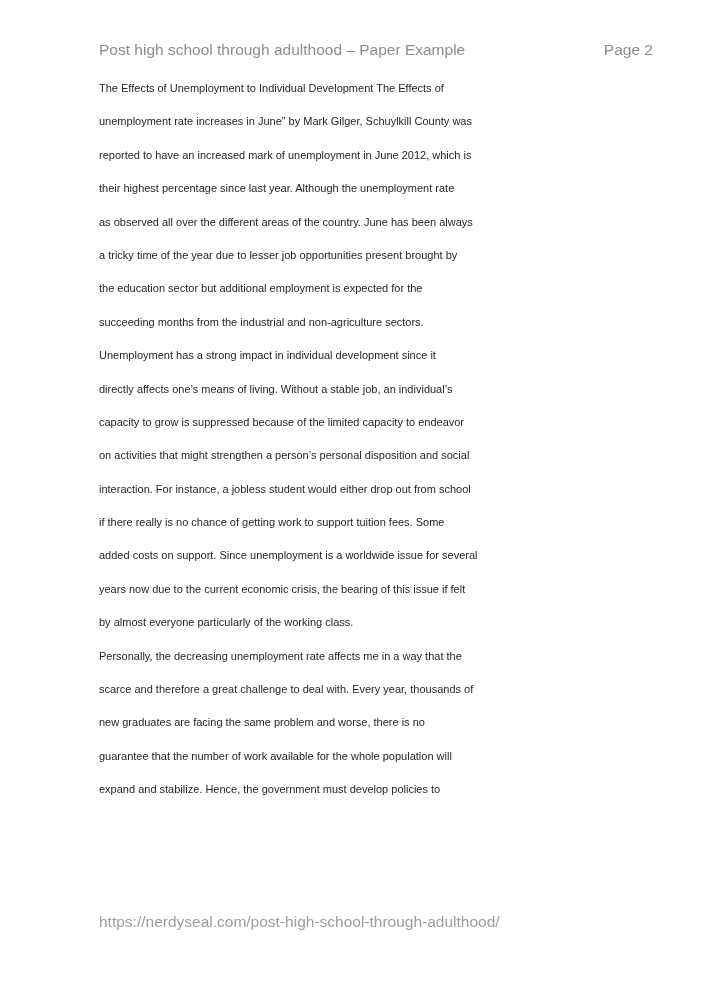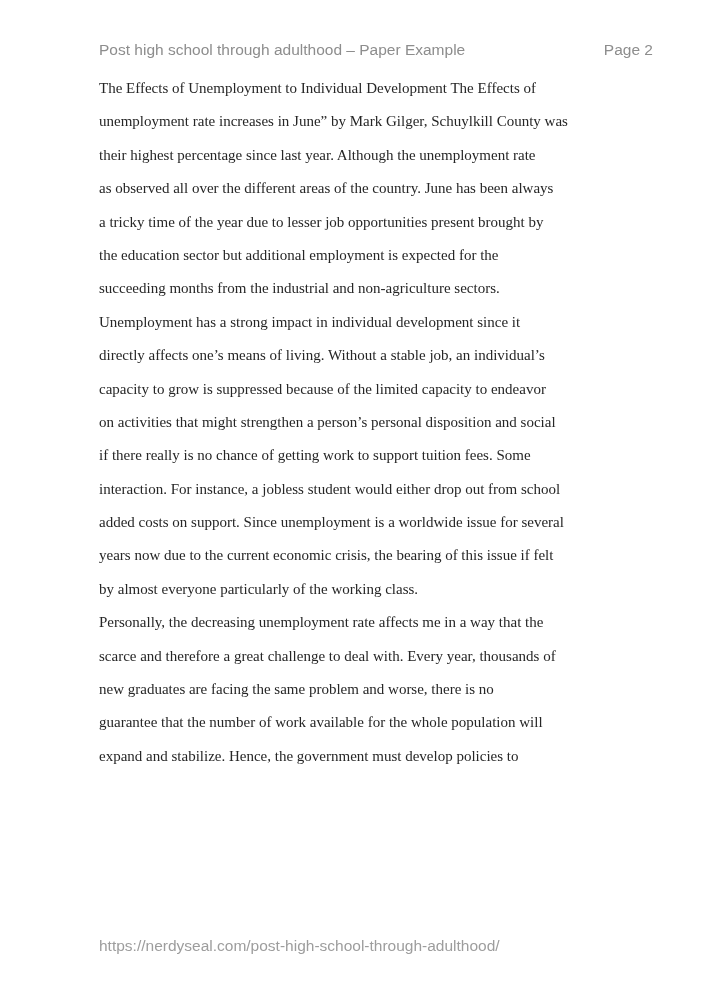--- a/index.html
+++ b/index.html
@@ -26,65 +26,65 @@
     align-items: flex-start;
     font-size: 15.5px;
     line-height: 20px;
     color: var(--header-text, #8d8d8d);
   }
   .doc-body {
     position: absolute;
     left: 99px;
     top: 72px;
     width: 556px;
-    font-size: 15px;
+    font-size: 11px;
     color: var(--body-text, #262626);
-    font-family: Liberation Serif, serif;
   }
   .paragraph { margin: 0; }
   .line {
     height: 33.4px;
     line-height: 33.4px;
     white-space: nowrap;
   }
   .footer-url {
     position: absolute;
     left: 99px;
-    top: 936px;
+    top: 912px;
     font-size: 15.5px;
     line-height: 20px;
     color: var(--footer-text, #9d9d9d);
     text-decoration: none;
   }
 </style>
 </head>
 <body>
 
 <div class="page">
 
   <div class="page-header">
     <span class="header-title">Post high school through adulthood – Paper Example</span>
     <span class="page-number">Page 2</span>
   </div>
 
   <div class="doc-body">
     <div class="paragraph">
         <div class="line">The Effects of Unemployment to Individual Development The Effects of</div>
         <div class="line">unemployment rate increases in June” by Mark Gilger, Schuylkill County was</div>
+        <div class="line">reported to have an increased mark of unemployment in June 2012, which is</div>
         <div class="line">their highest percentage since last year. Although the unemployment rate</div>
         <div class="line">as observed all over the different areas of the country. June has been always</div>
         <div class="line">a tricky time of the year due to lesser job opportunities present brought by</div>
         <div class="line">the education sector but additional employment is expected for the</div>
         <div class="line">succeeding months from the industrial and non-agriculture sectors.</div>
         <div class="line">Unemployment has a strong impact in individual development since it</div>
         <div class="line">directly affects one’s means of living. Without a stable job, an individual’s</div>
         <div class="line">capacity to grow is suppressed because of the limited capacity to endeavor</div>
         <div class="line">on activities that might strengthen a person’s personal disposition and social</div>
+        <div class="line">interaction. For instance, a jobless student would either drop out from school</div>
         <div class="line">if there really is no chance of getting work to support tuition fees. Some</div>
-        <div class="line">interaction. For instance, a jobless student would either drop out from school</div>
         <div class="line">added costs on support. Since unemployment is a worldwide issue for several</div>
         <div class="line">years now due to the current economic crisis, the bearing of this issue if felt</div>
         <div class="line">by almost everyone particularly of the working class.</div>
       </div>
     <div class="paragraph">
         <div class="line">Personally, the decreasing unemployment rate affects me in a way that the</div>
         <div class="line">scarce and therefore a great challenge to deal with. Every year, thousands of</div>
         <div class="line">new graduates are facing the same problem and worse, there is no</div>
         <div class="line">guarantee that the number of work available for the whole population will</div>
         <div class="line">expand and stabilize. Hence, the government must develop policies to</div>

